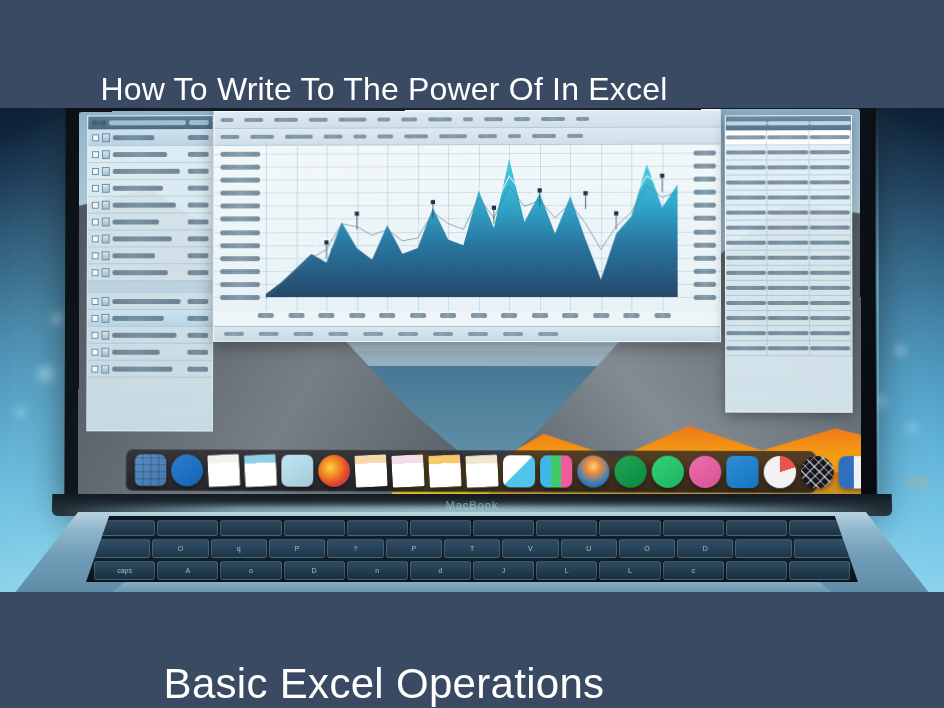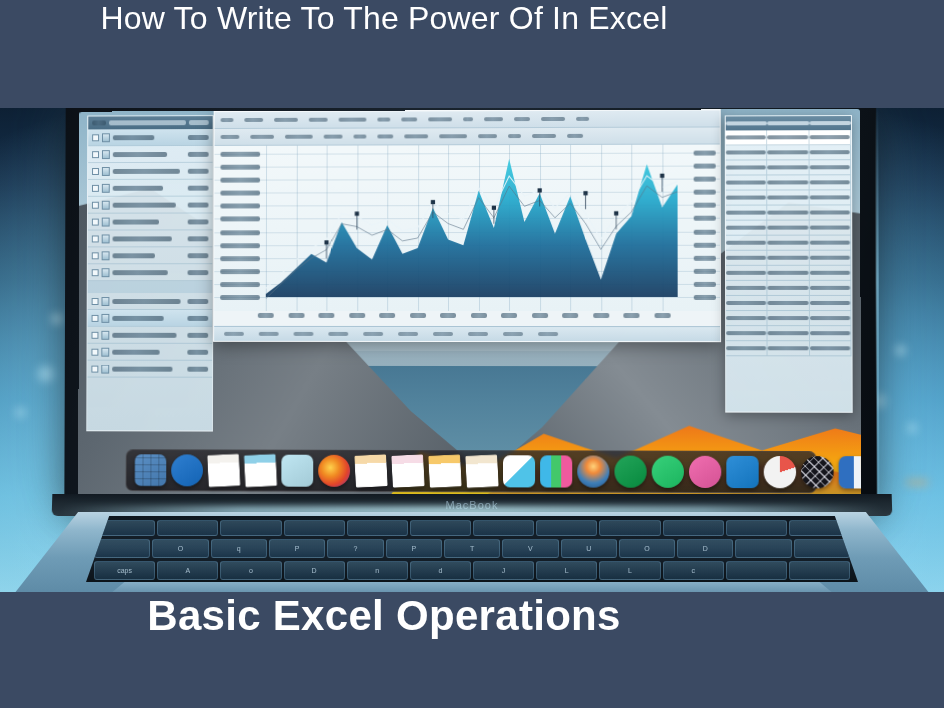--- a/index.html
+++ b/index.html
@@ -7,38 +7,38 @@
   body {
     background:#3b4a63;
     font-family:"Liberation Sans", sans-serif;
     position:relative;
   }
 
   
   .band {
     position:absolute; left:0; width:768px;
     background:#3b4a63;
-    display:flex; align-items:flex-start; justify-content:center;
+    display:flex; align-items:flex-end; justify-content:center;
     z-index:40;
   }
   #header-band { top:0; height:108px; }
   #footer-band { top:592px; height:116px; }
 
   .title-text {
     color:#ffffff;
     font-size:32px;
     font-weight:400;
     letter-spacing:0.2px;
     white-space:nowrap;
     font-family:"Liberation Sans", sans-serif;
   }
   .caption-text {
     color:#ffffff;
     font-size:42px;
-    font-weight:700;
+    font-weight:400;
     letter-spacing:0.3px;
     white-space:nowrap;
     font-family:"Liberation Sans", sans-serif;
   }
 
   
   #photo {
     position:absolute; left:0; top:108px;
     width:944px; height:484px;
     overflow:hidden;

